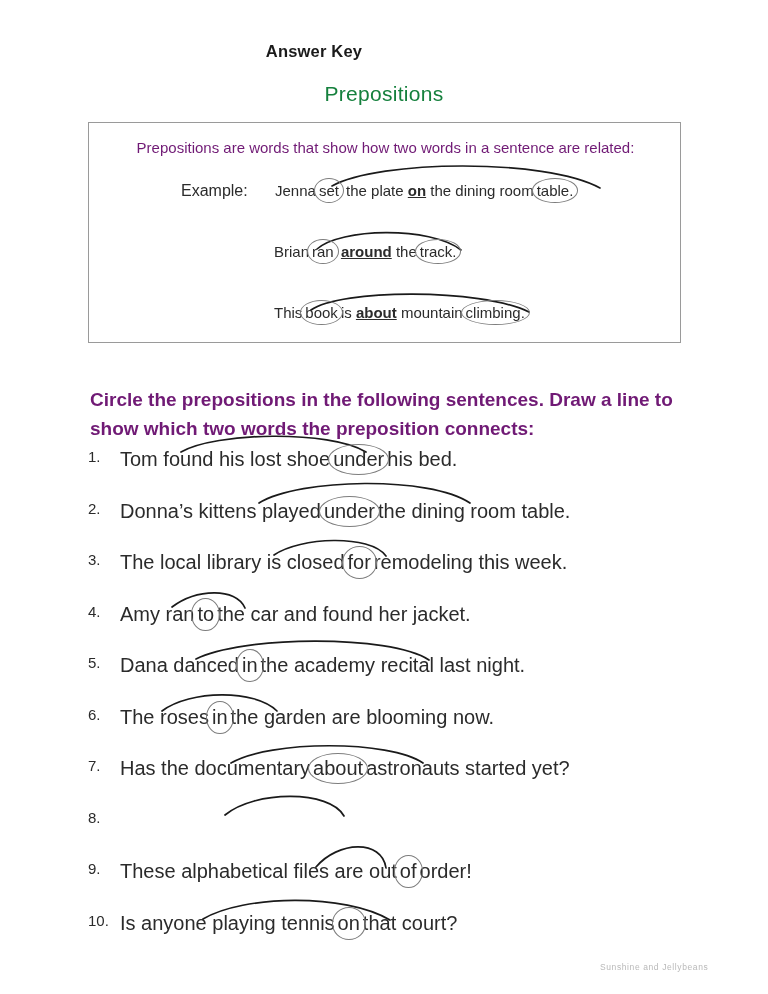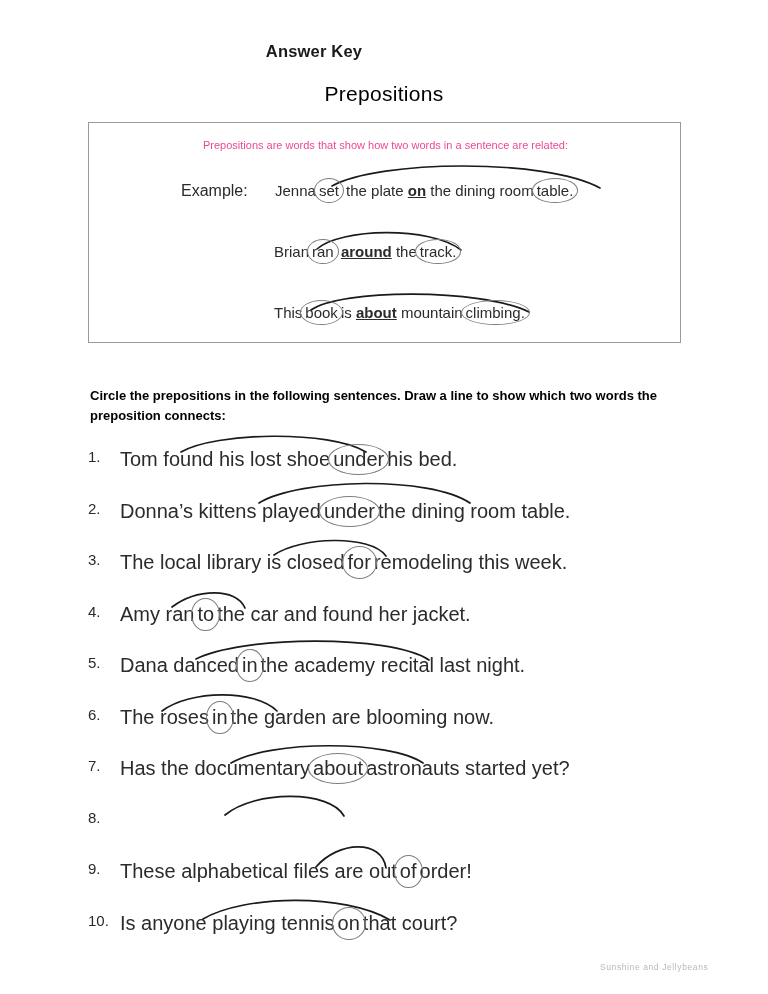--- a/index.html
+++ b/index.html
@@ -36,43 +36,43 @@
     color: #1a1a1a;
   }
   .worksheet-title {
     position: absolute;
     top: 82px;
     left: 0;
     width: 768px;
     text-align: center;
     font-size: 21px;
     font-weight: 400;
-    color: #000000;
+    color: #15803d;
     letter-spacing: 0.3px;
   }
 
   
   .example-box {
     position: absolute;
     left: 88px;
     top: 122px;
     width: 593px;
     height: 221px;
     border: 1px solid #9a9a9a;
     box-sizing: border-box;
     background: #fff;
   }
   .box-intro {
     position: absolute;
     left: 0;
     top: 16px;
     width: 593px;
     text-align: center;
-    font-size: 11px;
-    color: #ec4899;
+    font-size: 15px;
+    color: #701a75;
   }
   .example-row {
     position: absolute;
     font-size: 15px;
     color: #2b2b2b;
     white-space: nowrap;
   }
   .ex-label {
     position: absolute;
     left: 92px;
@@ -113,24 +113,24 @@
     top: -5px;
     bottom: -5px;
   }
 
   
   .instructions {
     position: absolute;
     left: 90px;
     top: 386px;
     width: 600px;
-    font-size: 13px;
+    font-size: 19px;
     font-weight: bold;
     line-height: 1.5;
-    color: #000000;
+    color: #701a75;
   }
 
   
   .questions {
     position: absolute;
     left: 88px;
     top: 440px;
     width: 640px;
   }
   .q-row {

